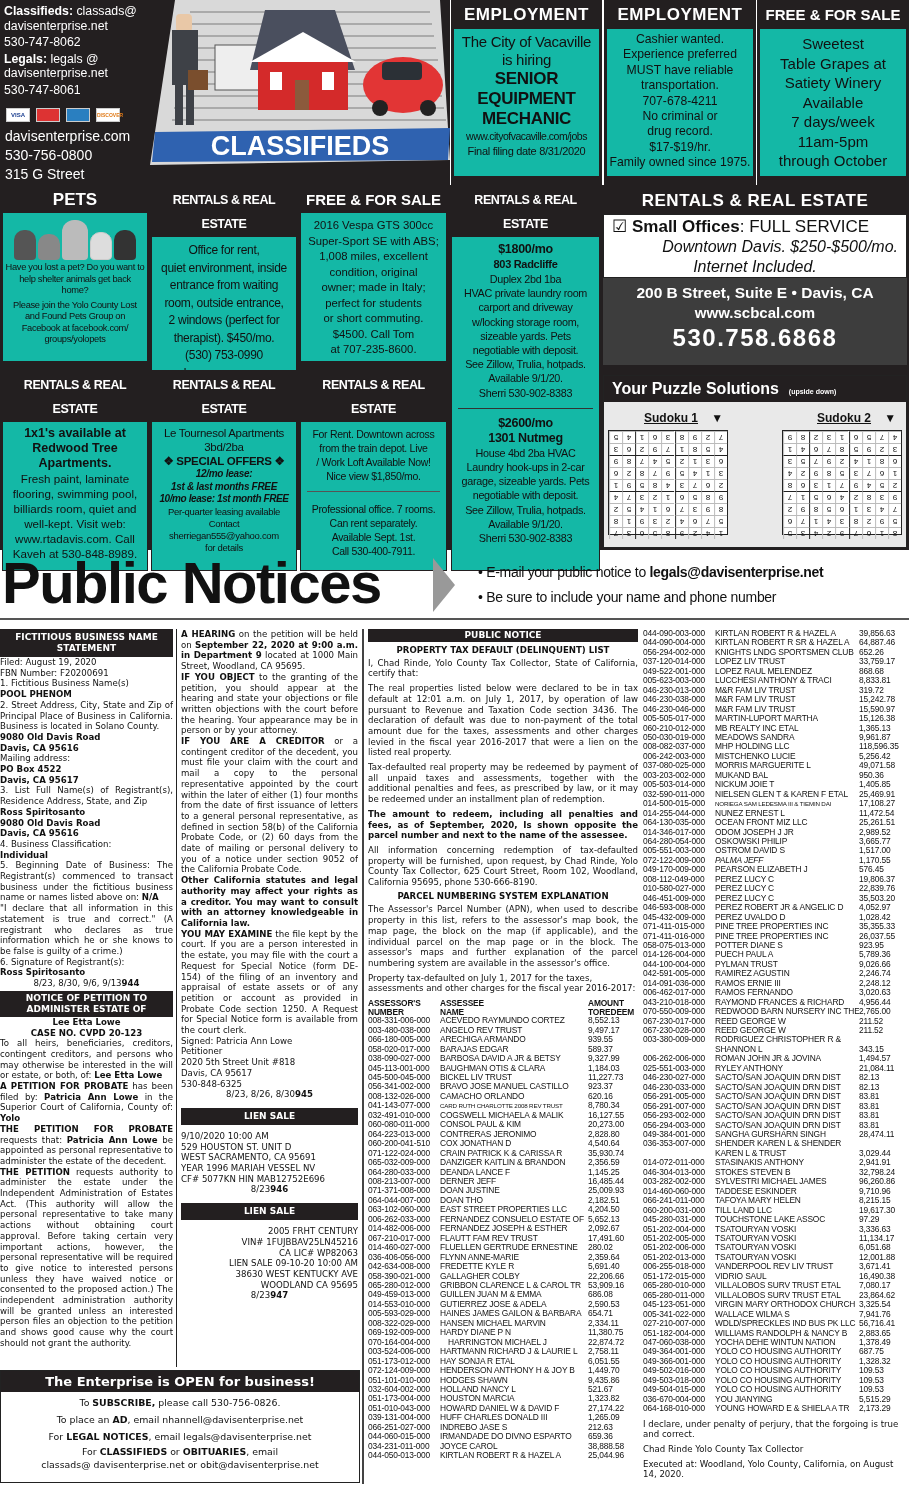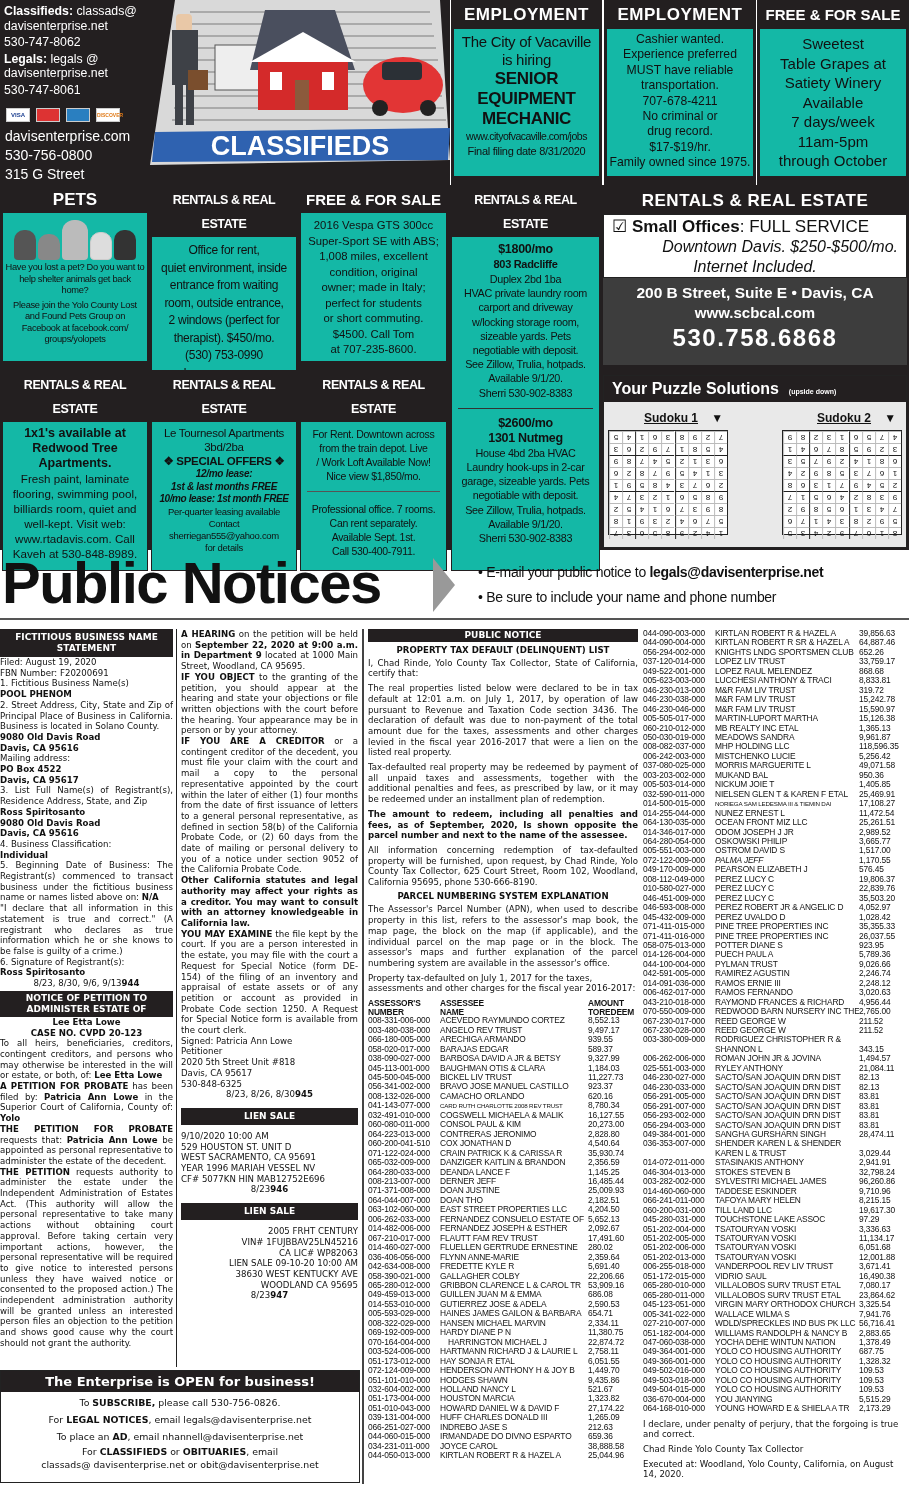--- a/index.html
+++ b/index.html
@@ -524,22 +524,22 @@
   <div class="num">
       <span>8/23</span>
       <b>947</b>
     </div>
 </div>
 
 <div class="abs" style="left:0;top:1370px;width:360px;height:113px;border:1px solid #222;font-family:'DejaVu Sans',sans-serif">
   <div style="background:#231f20;color:#fff;font-weight:bold;text-align:center;font-size:13px;line-height:21px">The Enterprise is OPEN for business!</div>
   <div style="text-align:center;font-size:9.4px;line-height:17px;padding-top:2px">
     <div><span>To </span><b>SUBSCRIBE,</b><span> please call 530-756-0826.</span></div>
+    <div><span>To place an </span><b>AD</b><span>, email nhannell@davisenterprise.net</span></div>
     <div><span>For </span><b>LEGAL NOTICES</b><span>, email legals@davisenterprise.net</span></div>
-    <div><span>To place an </span><b>AD</b><span>, email nhannell@davisenterprise.net</span></div>
     <div style="line-height:14px"><span>For </span><b>CLASSIFIEDS</b><span> or </span><b>OBITUARIES</b><span>, email</span></div>
     <div style="line-height:12px">classads@ davisenterprise.net or obit@davisenterprise.net</div>
   </div>
 </div>
 
 <div class="abs" style="left:362px;top:629px;width:2px;height:855px;background:#444"></div>
 <div class="abs notice" style="left:368px;top:629px;width:270px;height:855px;overflow:hidden">
   <div class="nhdr" style="margin-bottom:3px">PUBLIC NOTICE</div>
   <div class="b" style="text-align:center;margin-bottom:2px">PROPERTY TAX DEFAULT (DELINQUENT) LIST</div>
   <div style="margin-bottom:4px">I, Chad Rinde, Yolo County Tax Collector, State of California, certify that:</div>

